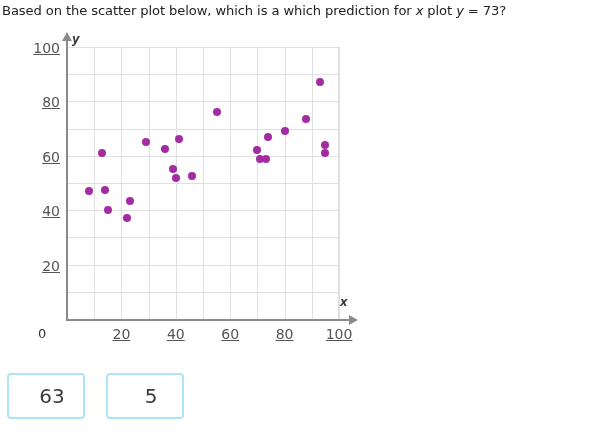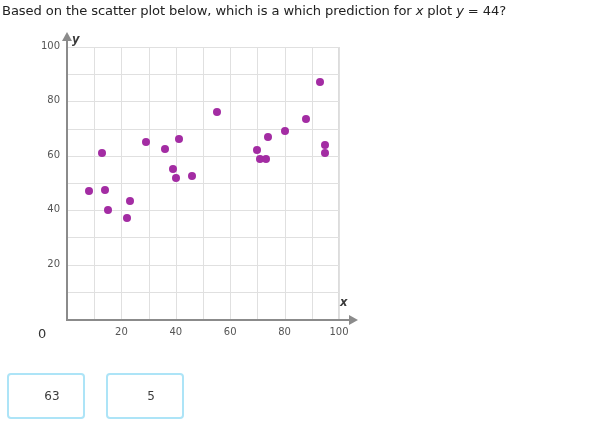--- a/index.html
+++ b/index.html
@@ -109,23 +109,24 @@
     font-style: italic;
     font-weight: bold;
     font-size: 11.5px;
     color: #3a3a3a;
   }
   #y-axis-name { left: 72px; top: 0px; }
   #x-axis-name { left: 340px; top: 263px; }
 
   .tick-label {
     position: absolute;
-    font-size: 10px;
+    font-size: 14px;
     color: #555555;
     text-align: right;
+    text-decoration: underline;
   }
   .tick-label.y {
     width: 32px;
     right: auto;
   }
   .tick-label.x {
     text-align: center;
     width: 34px;
   }
   #origin-label {
@@ -157,32 +158,32 @@
   }
   .choice {
     width: 78px;
     height: 46px;
     border: 2px solid #ade4f7;
     border-radius: 4px;
     background: #ffffff;
     display: flex;
     align-items: center;
     justify-content: center;
-    font-size: 12px;
+    font-size: 20px;
     color: #3c3c3c;
     box-sizing: border-box;
     cursor: pointer;
     padding-left: 12px;
   }
 </style>
 </head>
 <body>
 
 <div id="question-text">
-  <span>Based on the scatter plot below, which is a which prediction for </span><span class="it">x</span><span> plot </span><span class="it">y</span><span> = 44?</span>
+  <span>Based on the scatter plot below, which is a which prediction for </span><span class="it">x</span><span> plot </span><span class="it">y</span><span> = 73?</span>
 </div>
 
 <div id="chart-area">
 
   <div id="plot-frame">
     <div id="plot-border-top"></div>
     <div id="plot-border-right"></div>
     <div id="gridlines">
         <div class="gridline v" style="left: 27.2px;"></div>
         <div class="gridline v" style="left: 54.4px;"></div>

